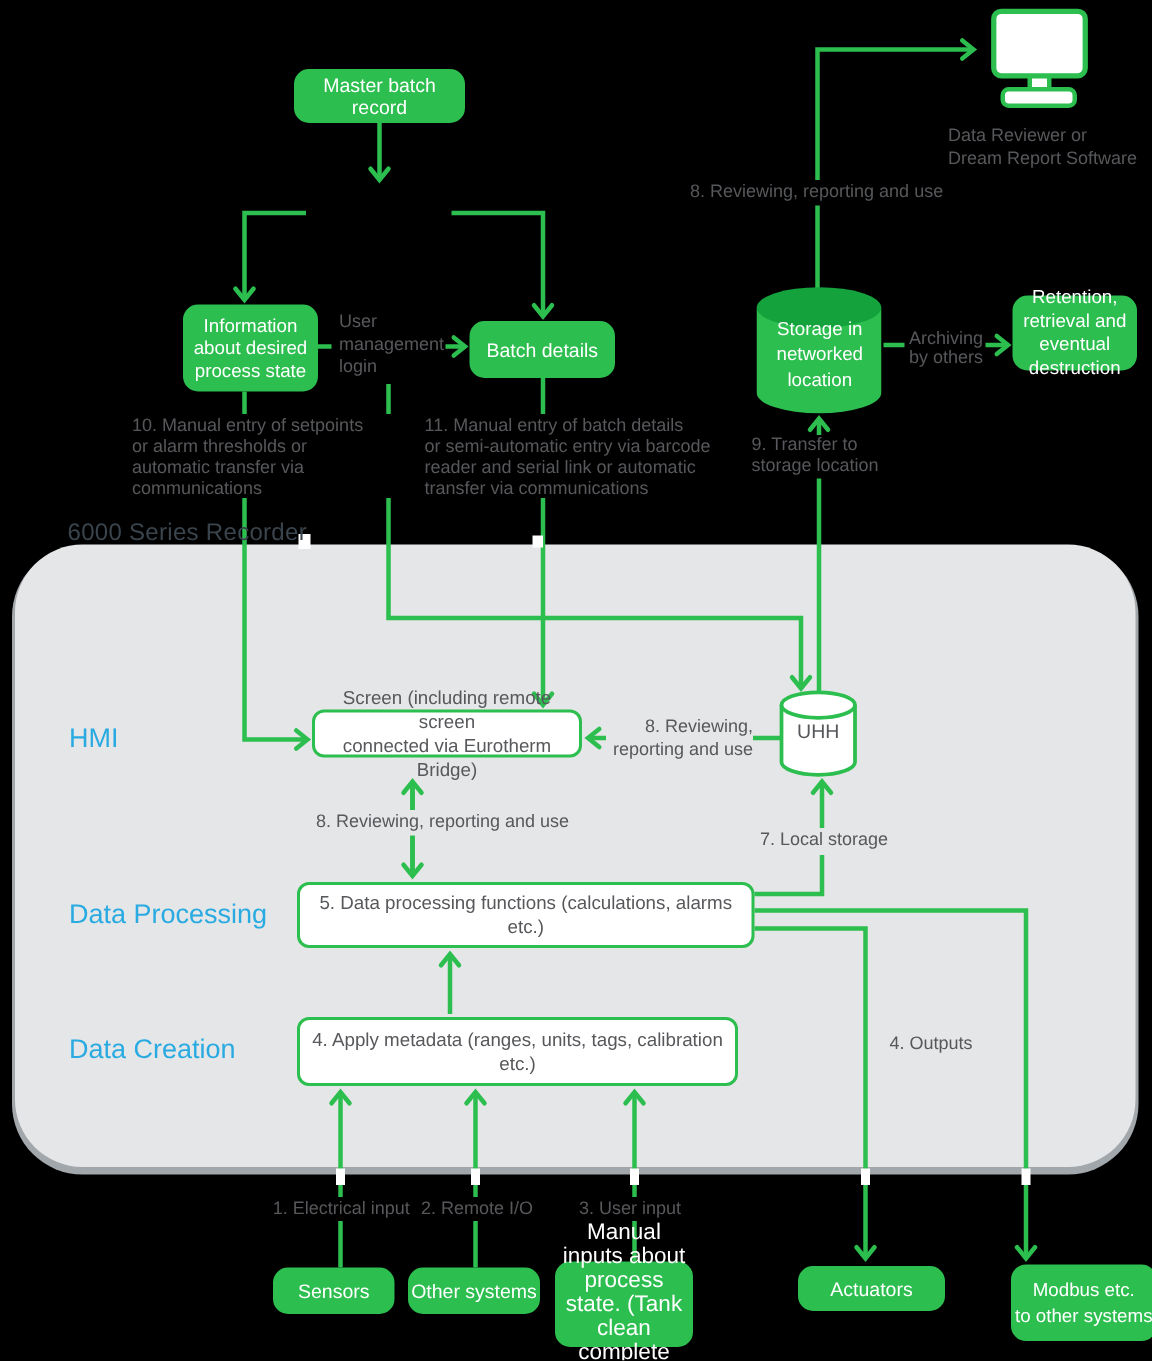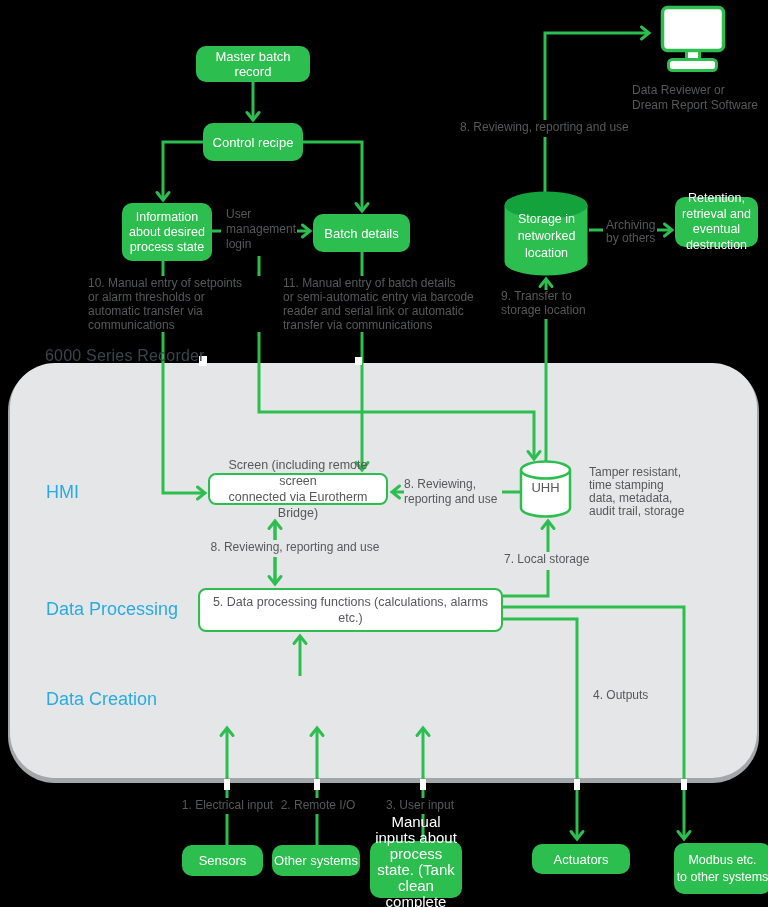--- a/index.html
+++ b/index.html
@@ -9,21 +9,21 @@
   .panel{background:var(--panel_gray,#E5E6E7);border-radius:45px;
          box-shadow:0 3px 0 2px #A2A7AC;}
   .gbox{background:var(--green,#2CBE4E);color:#fff;border-radius:10px;
         display:flex;align-items:center;justify-content:center;text-align:center;
         font-size:13px;line-height:15px;white-space:pre-line;}
   .wbox{background:#fff;border:2px solid var(--green,#2CBE4E);border-radius:8px;
         display:flex;align-items:center;justify-content:center;text-align:center;
         color:var(--text_gray,#57585B);font-size:12.5px;line-height:16px;white-space:pre-line;}
   .note{color:var(--text_gray,#57585B);font-size:12px;line-height:14px;white-space:pre-line;}
   .bgdark{background:var(--background,#000);}
-  .bgpanel{background:var(--panel_gray,#E5E6E7);}
+  .bgpanel{background:var(--panel_gray,#E5E6E7);text-align:right;}
   .center{text-align:center;}
   .blue{color:var(--blue,#29ABE2);font-size:18px;}
   .title{color:var(--title_gray,#3A444D);font-size:16px;letter-spacing:.2px;}
   .wire{fill:none;stroke:var(--green,#2CBE4E);stroke-width:3;}
   .cylw{fill:#fff;stroke:var(--green,#2CBE4E);stroke-width:2.5;}
   .mon{fill:#fff;stroke:var(--green,#2CBE4E);}
   svg{display:block;}
 </style>
 </head>
 <body>
@@ -85,21 +85,20 @@
       <rect x="314" y="779" width="6" height="11"></rect>
       <rect x="420" y="779" width="6" height="11"></rect>
       <rect x="574" y="779" width="6" height="11"></rect>
       <rect x="681" y="779" width="6" height="11"></rect>
     </g>
   </svg>
 
   <div class="abs title" style="left:45px;top:347px;">6000 Series Recorder</div>
 
   <div class="abs gbox" style="left:196px;top:46px;width:114px;height:36px;">Master batch record</div>
-  <div class="abs gbox" style="left:203px;top:123px;width:100px;height:38px;">Control recipe</div>
   <div class="abs gbox" style="left:122px;top:203px;width:90px;height:58px;font-size:12.5px;">Information
 about desired
 process state</div>
   <div class="abs gbox" style="left:313px;top:214px;width:97px;height:38px;">Batch details</div>
   <div class="abs gbox" style="left:675px;top:197px;width:83px;height:50px;font-size:12.5px;line-height:15.5px;">Retention,
 retrieval and
 eventual
 destruction</div>
 
   <div class="abs note" style="left:226px;top:207px;width:80px;line-height:15px;">User
@@ -124,29 +123,26 @@
 networked
 location</div>
 
   <div class="abs blue" style="left:46px;top:482px;">HMI</div>
   <div class="abs blue" style="left:46px;top:599px;">Data Processing</div>
   <div class="abs blue" style="left:46px;top:689px;">Data Creation</div>
 
   <div class="abs wbox" style="left:208px;top:473px;width:180px;height:32px;">Screen (including remote screen
 connected via Eurotherm Bridge)</div>
   <div class="abs wbox" style="left:198px;top:588px;width:305px;height:44px;">5. Data processing functions (calculations, alarms etc.)</div>
+  <div class="abs wbox" style="left:198px;top:678px;width:294px;height:46px;">4. Apply metadata (ranges, units, tags, calibration etc.)</div>
 
   <div class="abs note bgpanel center" style="left:200px;top:540px;width:190px;height:17px;">8. Reviewing, reporting and use</div>
   <div class="abs note bgpanel" style="left:404px;top:477px;width:98px;height:32px;line-height:15px;">8. Reviewing,
 reporting and use</div>
   <div class="abs note center" style="left:521px;top:481px;width:49px;font-size:13px;">UHH</div>
-  <div class="abs note" style="left:589px;top:466px;width:130px;line-height:13px;">Tamper resistant,
-time stamping
-data, metadata,
-audit trail, storage</div>
   <div class="abs note bgpanel" style="left:502px;top:552px;width:90px;height:18px;padding-left:2px;">7. Local storage</div>
   <div class="abs note" style="left:593px;top:688px;width:80px;">4. Outputs</div>
 
   <div class="abs note bgdark center" style="left:180px;top:798px;width:95px;height:16px;">1. Electrical input</div>
   <div class="abs note bgdark center" style="left:279px;top:798px;width:78px;height:16px;">2. Remote I/O</div>
   <div class="abs note bgdark center" style="left:381px;top:798px;width:78px;height:16px;">3. User input</div>
 
   <div class="abs gbox" style="left:182px;top:845px;width:81px;height:31px;">Sensors</div>
   <div class="abs gbox" style="left:272px;top:845px;width:88px;height:31px;">Other systems</div>
   <div class="abs gbox" style="left:370px;top:841px;width:92px;height:57px;font-size:15px;line-height:16px;">Manual inputs about

